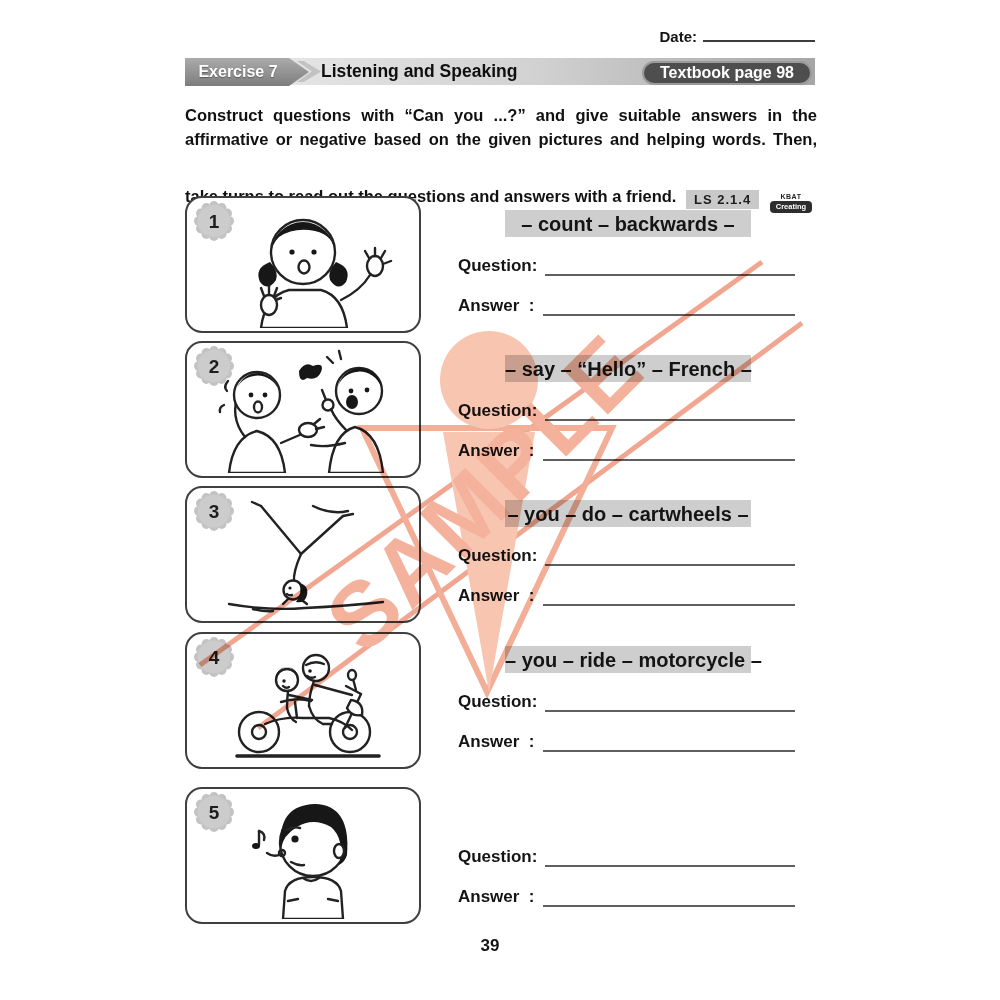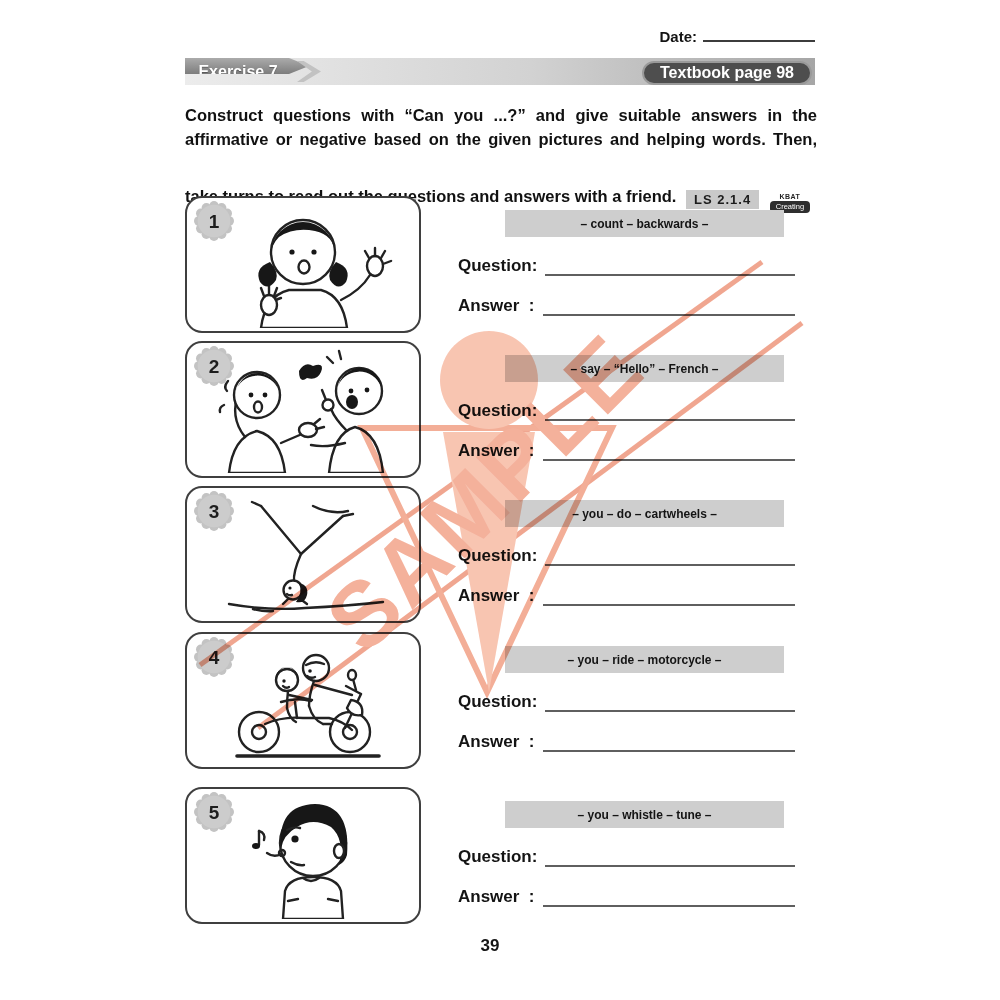--- a/index.html
+++ b/index.html
@@ -12,21 +12,21 @@
 
   
   .date-row { position:absolute; top:26px; left:185px; width:630px; text-align:right;
               font-size:15px; font-weight:bold; }
   .date-line { display:inline-block; width:112px; height:14px; margin-left:6px;
                border-bottom:2px solid #3c3c3c; }
 
   
   .header-bar { position:absolute; left:185px; top:58px; width:630px; height:27px;
                 background:linear-gradient(to right,#ececec,#d2d2d2 55%,#a6a6a6); }
-  .ex-box { position:absolute; left:0; top:0; width:124px; height:16px;
+  .ex-box { position:absolute; left:0; top:0; width:124px; height:28px;
             background:linear-gradient(#ababab,#7d7d7d);
             clip-path:polygon(0 0,104px 0,124px 50%,104px 100%,0 100%);
             color:#fff; font-weight:bold; font-size:16px; line-height:27px;
             text-align:center; padding-right:18px; box-sizing:border-box;
             text-shadow:0 1px 1px rgba(0,0,0,.35); }
   .ex-chev { position:absolute; left:112px; top:3px; width:24px; height:21px; background:#c2c2c2;
              clip-path:polygon(0 0,28% 0,100% 50%,28% 100%,0 100%,62% 50%); }
   .bar-title { position:absolute; left:136px; top:0; height:27px; line-height:27px;
                font-size:17.5px; font-weight:bold; color:#0f0f0f; }
   .textbook-pill { position:absolute; right:3px; top:3px; height:20px; line-height:20px;
@@ -36,40 +36,40 @@
 
   
   .instructions { position:absolute; left:185px; top:104px; width:632px;
                   font-size:16.5px; font-weight:bold; line-height:23.5px;
                   text-align:justify; color:#111; }
   .ls-badge { display:inline-block; background:#c9c9c9; color:#1c1c1c; font-size:13px;
               font-weight:bold; height:19px; line-height:19px; padding:0 8px;
               vertical-align:-2px; margin-left:5px; letter-spacing:1px; white-space:nowrap;margin-top:39px; }
   .kbat { display:inline-block; vertical-align:-7px; margin-left:6px; text-align:center; }
   .kbat-top { font-size:7px; font-weight:bold; line-height:8px; letter-spacing:.5px; color:#222; }
-  .kbat-pill { background:#2e2e2e; color:#fff; font-size:7.5px; font-weight:normal;
+  .kbat-pill { background:#2e2e2e; color:#fff; font-size:7.5px; font-weight:bold;
                border-radius:4px; padding:2px 6px; line-height:8px; white-space:nowrap; }
 
   
   .row { position:absolute; left:185px; width:630px; height:137px; }
   .pic-box { position:absolute; left:0; top:0; width:236px; height:137px; box-sizing:border-box;
              border:2.5px solid #3f3f3f; border-radius:17px; background:#fff; overflow:hidden; }
   .badge { position:absolute; left:7px; top:3px; z-index:2; }
   .badge-num { font-family:"Liberation Sans","DejaVu Sans",sans-serif;
                font-size:19px; font-weight:bold; fill:#1d1d1d; }
   .art { position:absolute; left:8px; top:4px; width:220px; height:126px; }
   .art path,.art line,.art circle,.art ellipse,.art polyline {
       stroke:#222; stroke-width:2.4; fill:none; stroke-linecap:round; stroke-linejoin:round; }
   .art .ink { fill:#171717; stroke:none; }
   .art .skin { fill:#ffffff; stroke:#222; }
   .art .thick { stroke-width:3.6; }
 
-  .helping-bar { position:absolute; top:14px; left:320px; width:279px; height:27px;
+  .helping-bar { position:absolute; top:14px; left:320px; width:246px; height:27px;
                  background:#cecece; text-align:center; line-height:28px;
-                 font-size:12px; font-weight:bold; color:#141414; white-space:nowrap; }
+                 font-size:20px; font-weight:bold; color:#141414; white-space:nowrap; }
   .qa { position:absolute; left:273px; right:20px; display:flex; align-items:flex-end; height:21px;justify-content:center; }
   .qa.q { top:59px; }
   .qa.a { top:99px; }
   .qa-label { font-size:17px; font-weight:bold; white-space:pre; }
   .qa-line { flex:1; border-bottom:2px solid #5f5f5f; margin-left:8px; }
 
   .page-num { position:absolute; top:936px; left:185px; width:610px; text-align:center;
               font-size:17px; font-weight:bold; color:#151515; }
 
   
@@ -103,20 +103,21 @@
     </defs>
   </svg>
 
   <div class="date-row">
     <span>Date:</span><span class="date-line"></span>
   </div>
 
   <div class="header-bar">
     <div class="ex-box">Exercise 7</div>
     <div class="ex-chev"></div>
+    <div class="bar-title">Listening and Speaking</div>
     <div class="textbook-pill">Textbook page 98</div>
   </div>
 
   <div class="instructions">
     <span>Construct questions with “Can you ...?” and give suitable answers in the affirmative or negative based on the given pictures and helping words. Then, take turns to read out the questions and answers with a friend.</span>
     <span class="ls-badge">LS 2.1.4</span>
     <span class="kbat">
       <div class="kbat-top">KBAT</div>
       <div class="kbat-pill">Creating</div>
     </span>
@@ -306,21 +307,20 @@
         <circle class="ink" cx="100" cy="46" r="3.6"></circle>
         <path d="M92,37 q7,-4 13,-2" stroke-width="1.8"></path>
         <circle cx="87" cy="60" r="3"></circle>
         <path d="M96,69 q7,4 13,3" stroke-width="1.6"></path>
         <path d="M64,38 L64,52" stroke-width="2"></path>
         <ellipse class="ink" cx="61" cy="53" rx="4" ry="3"></ellipse>
         <path d="M64,38 q7,2 5,9" stroke-width="2"></path>
         <path d="M72,60 q7,5 14,1" stroke-width="2"></path>
       </svg>
     </div>
-    <div class="helping-bar">– you – whistle – tune –</div>
     <div class="qa q">
       <span class="qa-label">Question:</span>
       <span class="qa-line"></span>
     </div>
     <div class="qa a">
       <span class="qa-label">Answer&nbsp;&nbsp;:</span>
       <span class="qa-line"></span>
     </div>
   </div>
 

